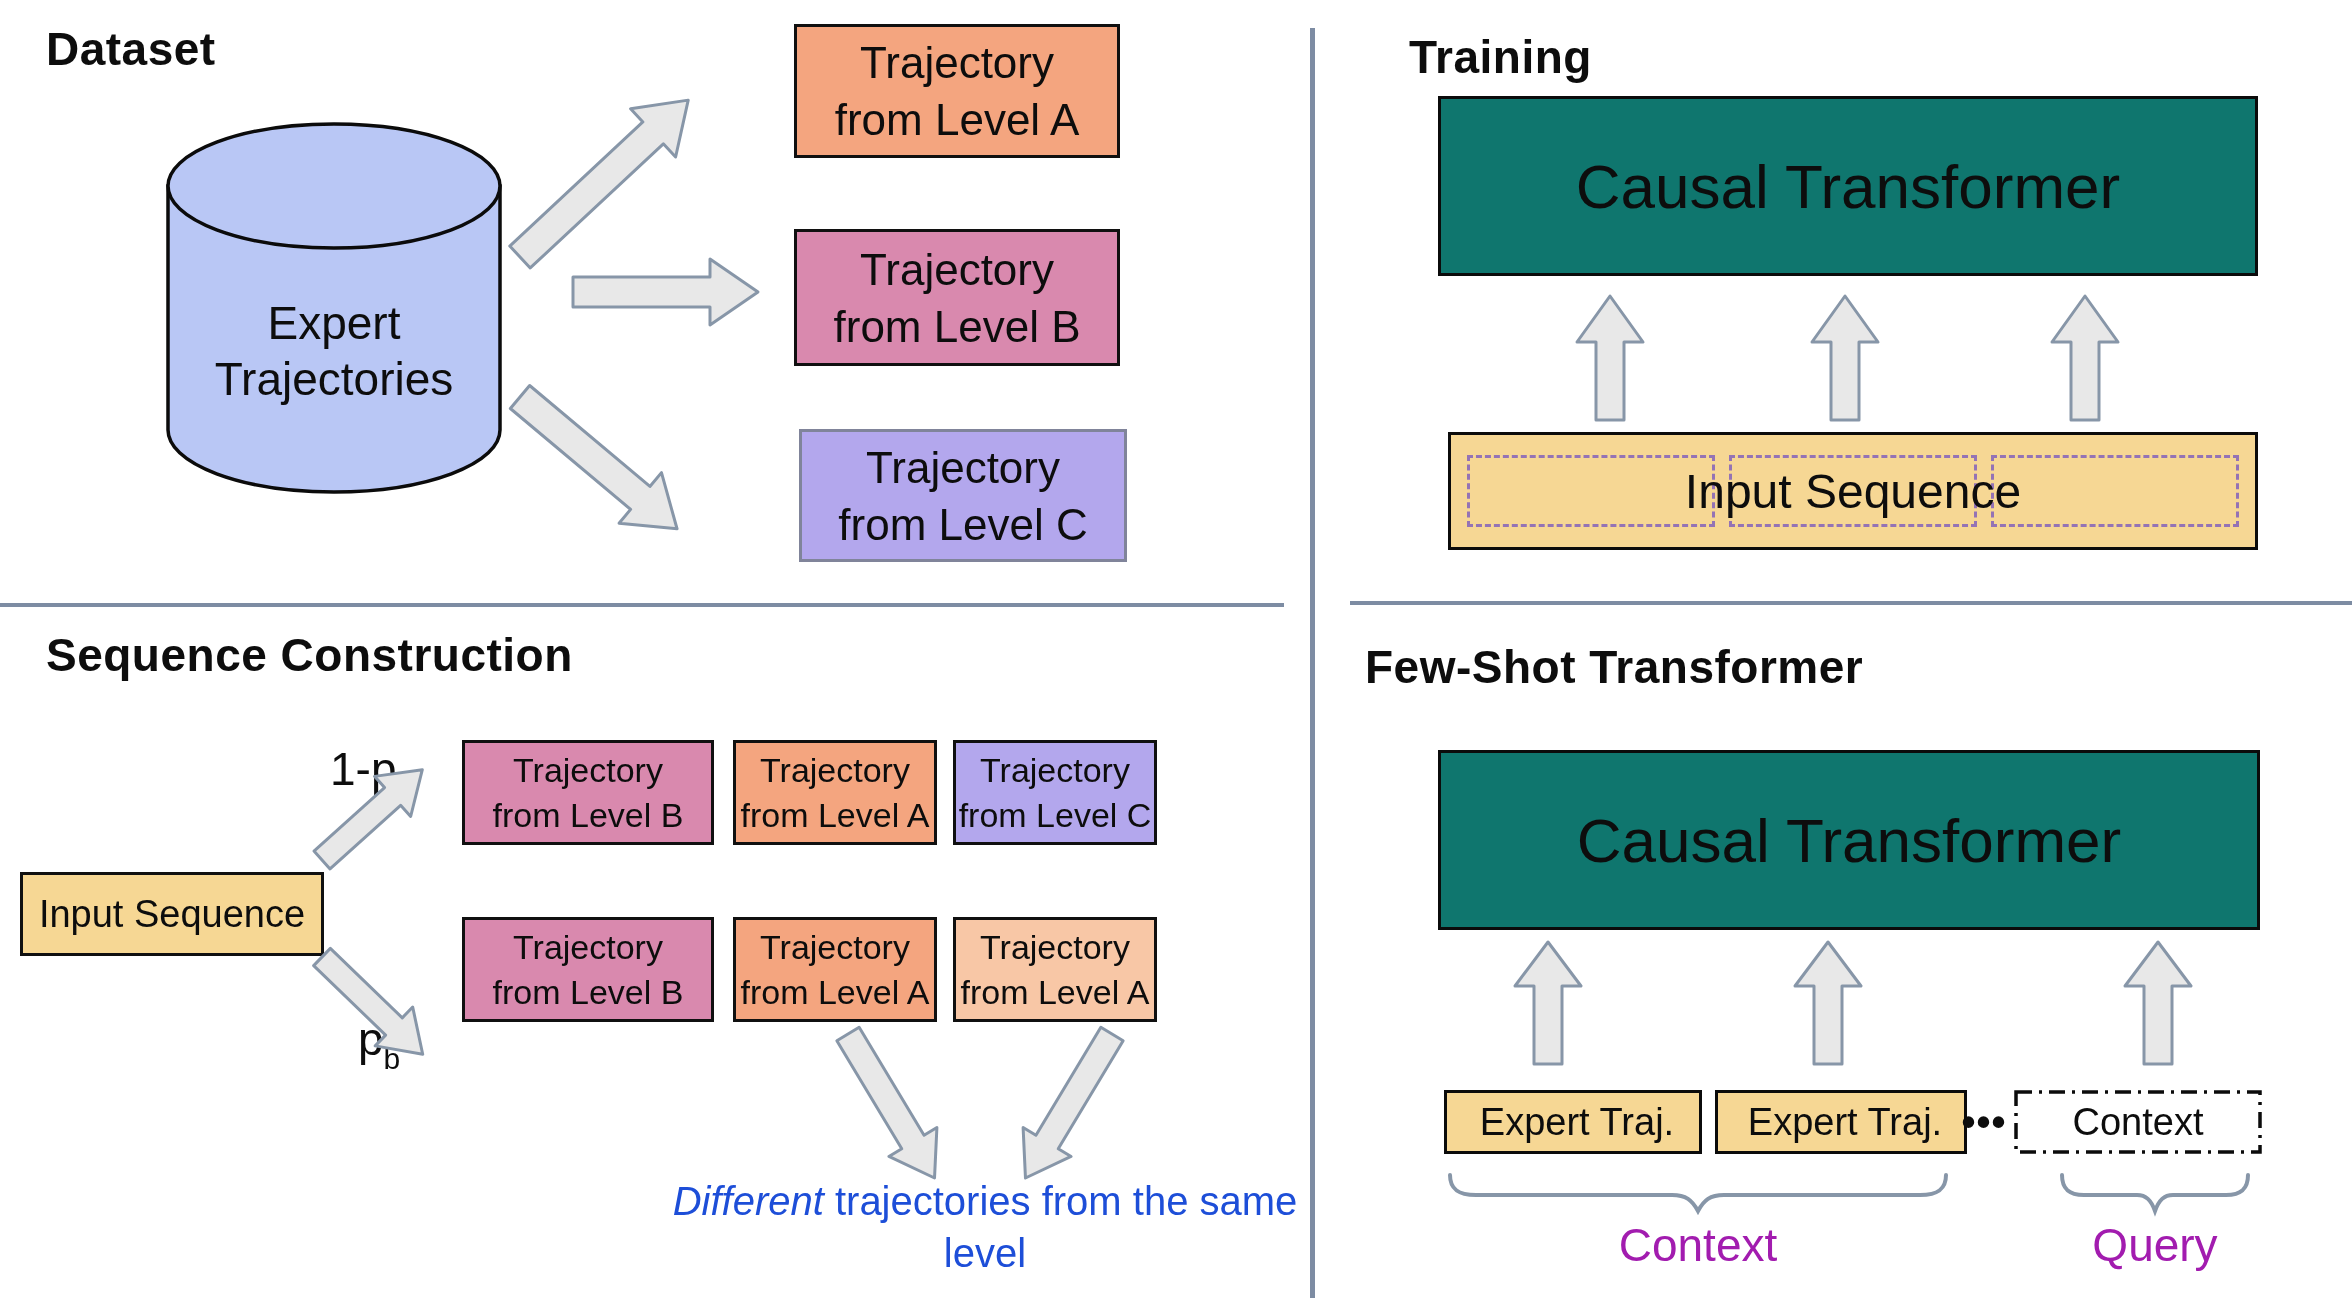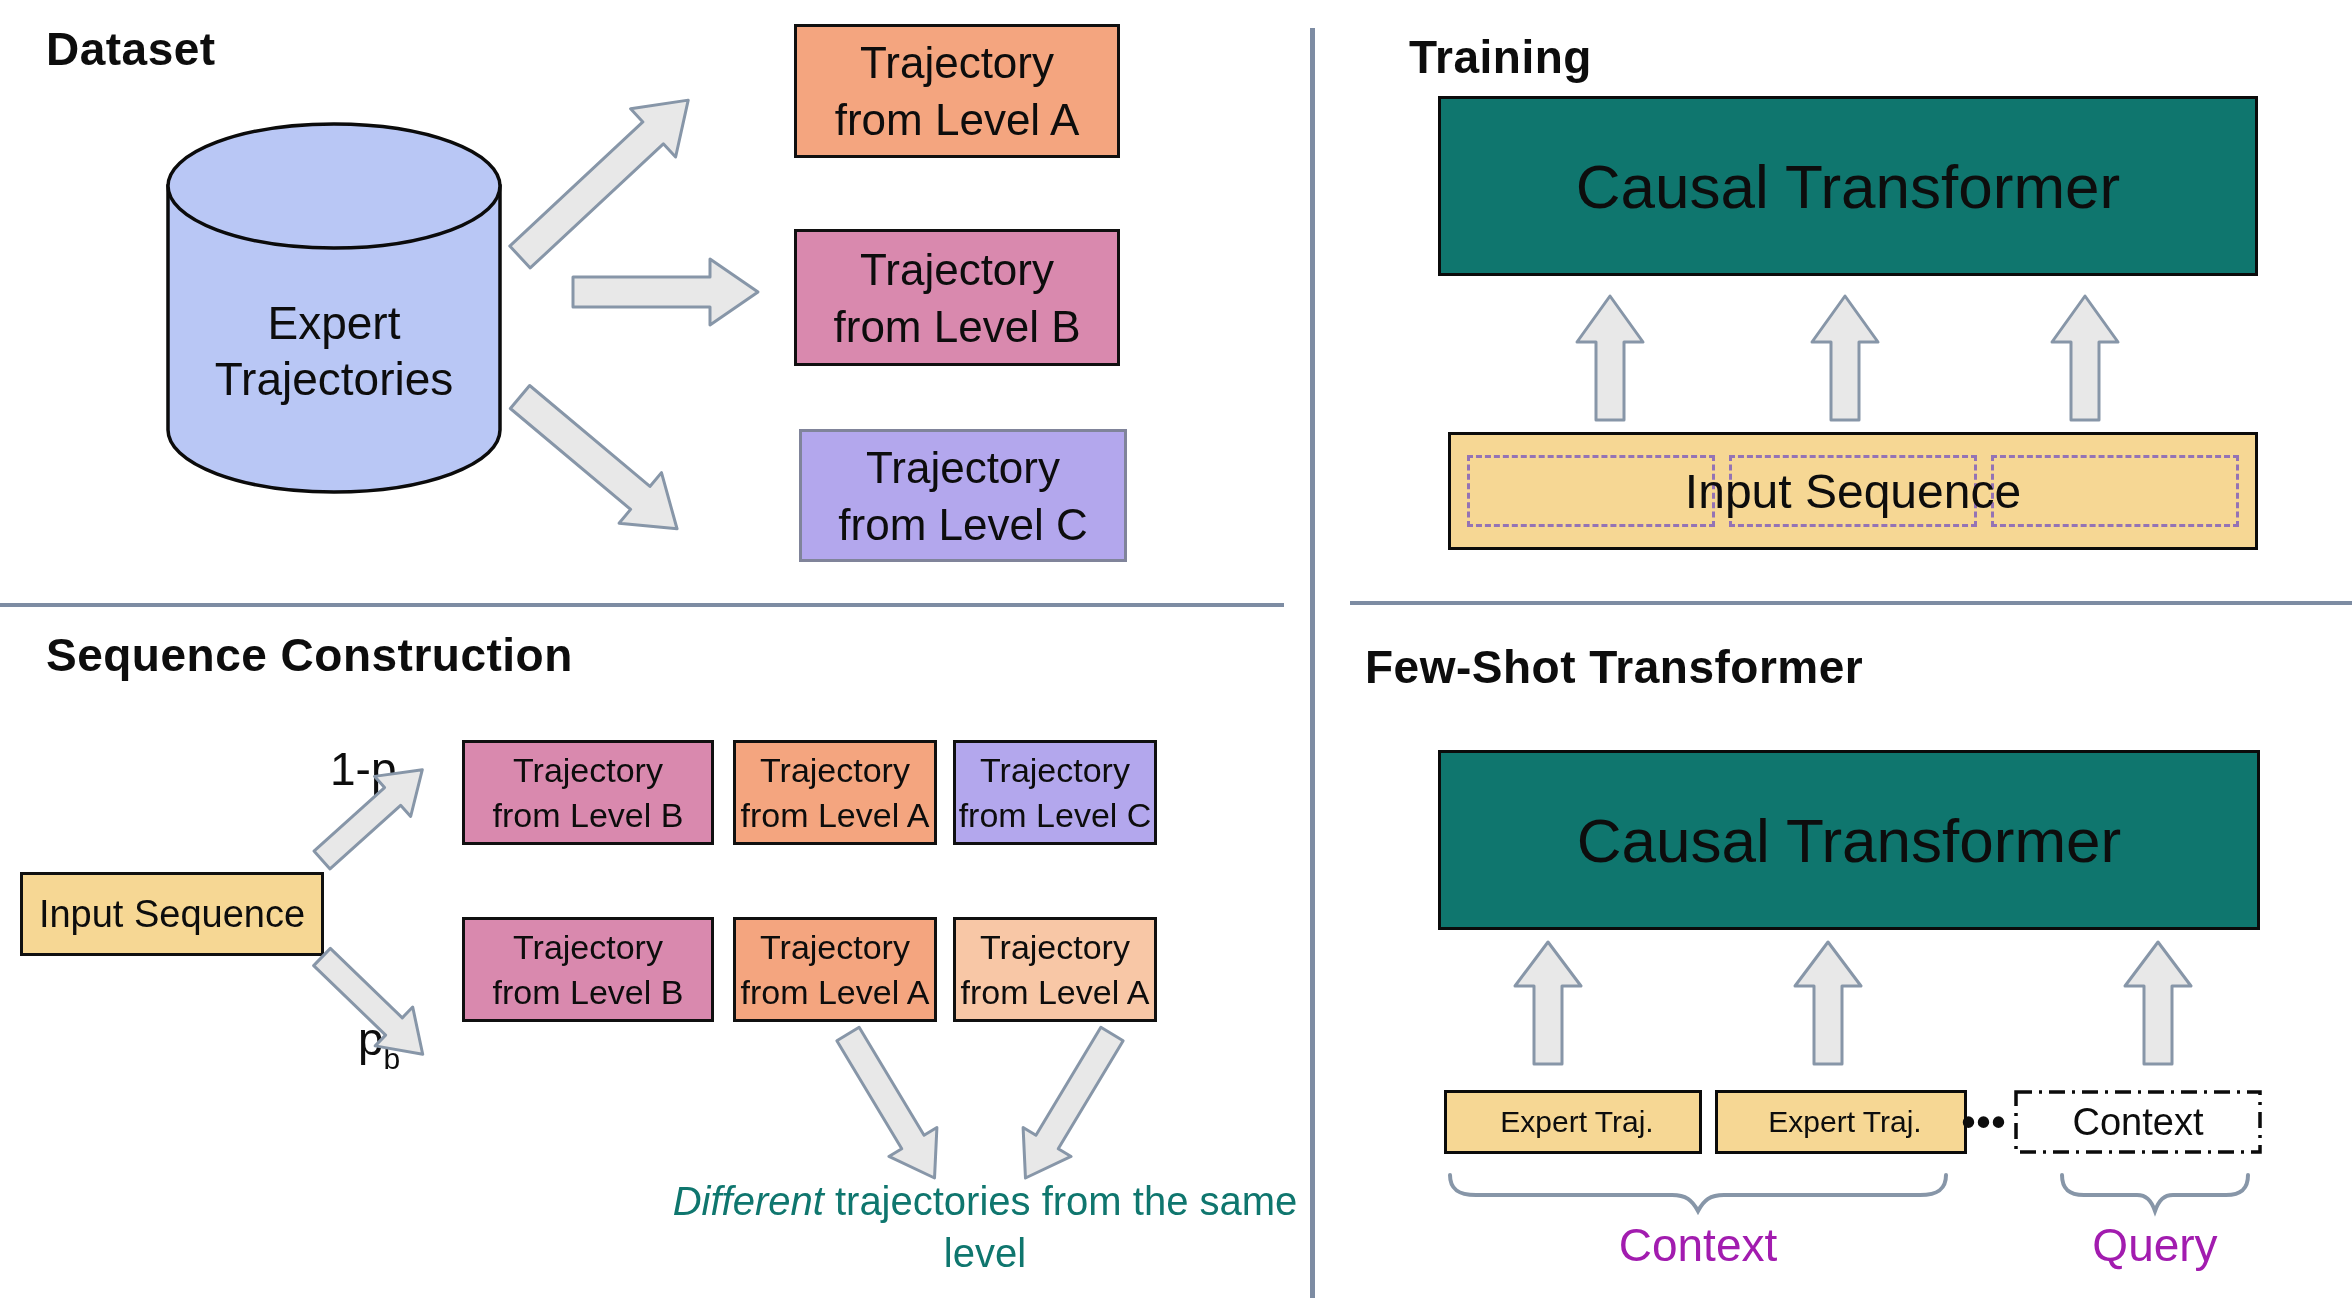--- a/index.html
+++ b/index.html
@@ -26,24 +26,24 @@
   .blockarrow{fill:#e8e8e8;stroke:#8796a8;stroke-width:3;stroke-linejoin:round;}
   .prob{position:absolute;font-size:46px;}
   .prob .sub{font-size:30px;vertical-align:-14px;}
   .input-seq-small{font-size:38px;}
   .input-seq-big{position:absolute;left:1448px;top:432px;width:810px;height:118px;box-sizing:border-box;
                  background:#f6d794;border:3.5px solid #0b0b0b;display:flex;gap:14px;padding:20px 16px;}
   .dash-cell{flex:1;border:3px dashed #9473b5;box-sizing:border-box;}
   .input-seq-overlay{position:absolute;left:1448px;top:432px;width:810px;height:118px;display:flex;
                      align-items:center;justify-content:center;font-size:48px;}
   .annotation{position:absolute;left:630px;top:1175px;width:710px;text-align:center;
-              font-size:40px;line-height:52px;color:#0f766e;}
+              font-size:40px;line-height:52px;color:#1d4ed8;}
   .annotation .ital{font-style:italic;}
   .red-label{position:absolute;text-align:center;font-size:46px;color:#a21caf;}
-  .small-yellow{font-size:30px;border:3px solid #0b0b0b;padding-left:8px;}
+  .small-yellow{font-size:38px;border:3px solid #0b0b0b;padding-left:8px;}
   .unroll{position:absolute;left:2014px;top:1090px;width:248px;height:64px;display:flex;
           align-items:center;justify-content:center;font-size:38px;background:#ffffff;}
   .unroll svg{position:absolute;left:0;top:0;}
   .dots{position:absolute;left:1956px;top:1090px;width:56px;height:64px;display:flex;align-items:center;
         justify-content:center;font-size:40px;font-weight:700;letter-spacing:1px;}
   .brace{position:absolute;overflow:visible;}
   .brace path{fill:none;stroke:#8796a8;stroke-width:4;stroke-linecap:round;}
 </style>
 </head>
 <body>

